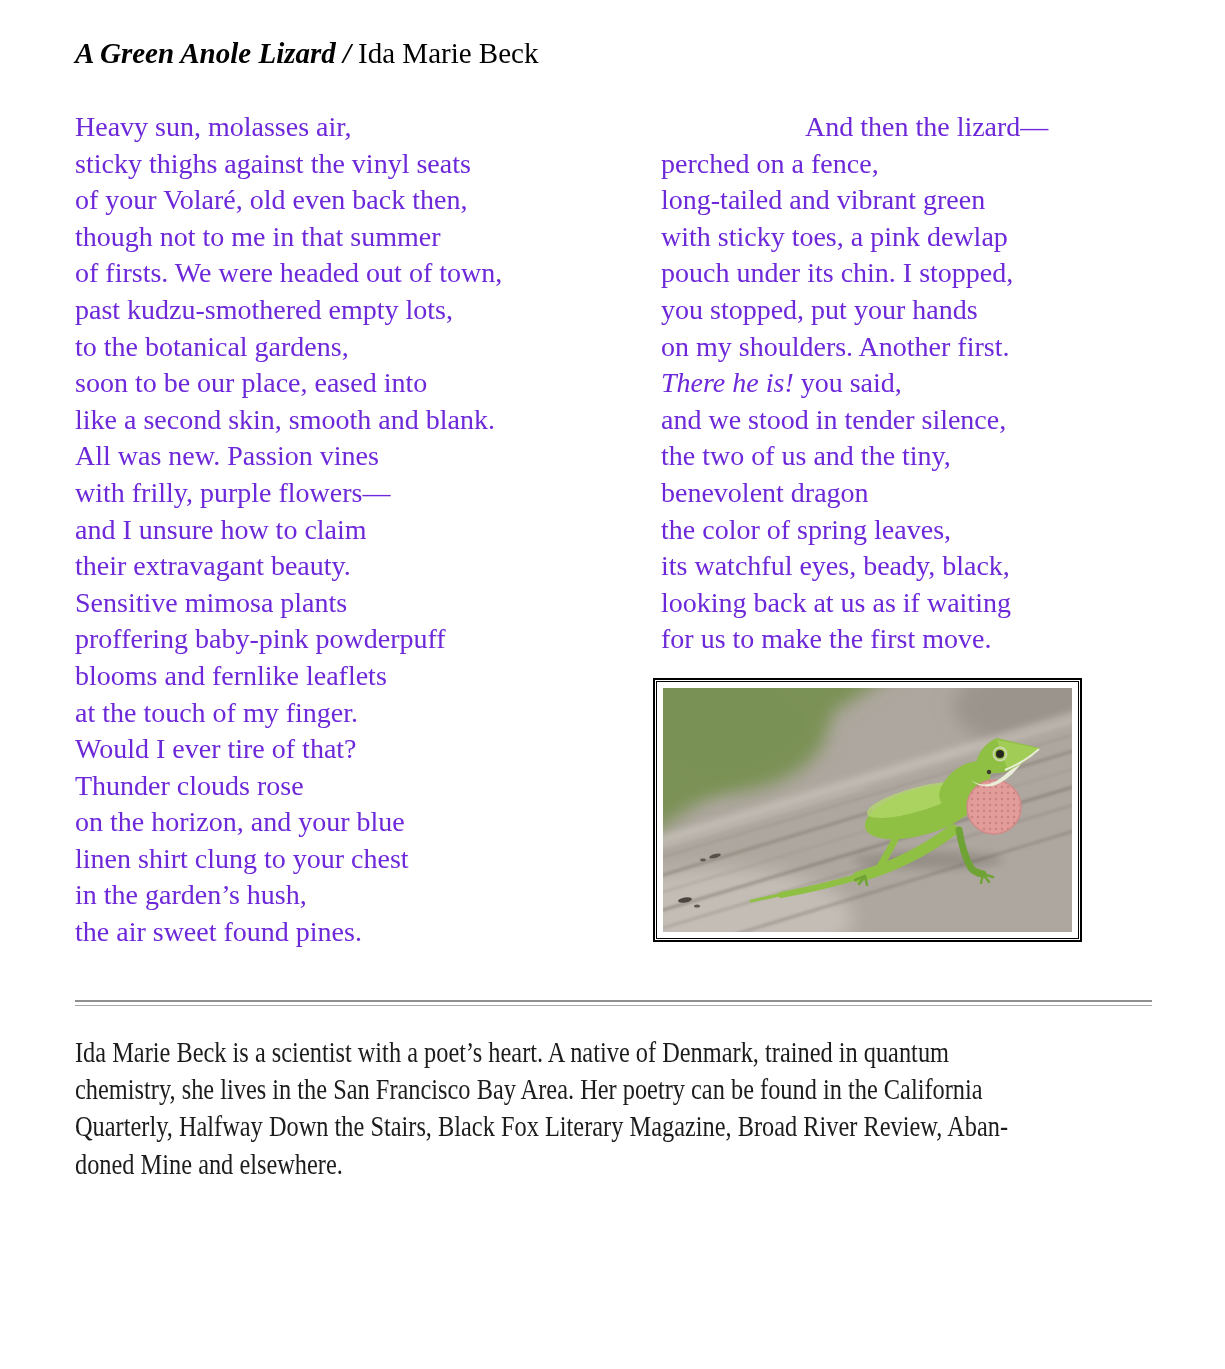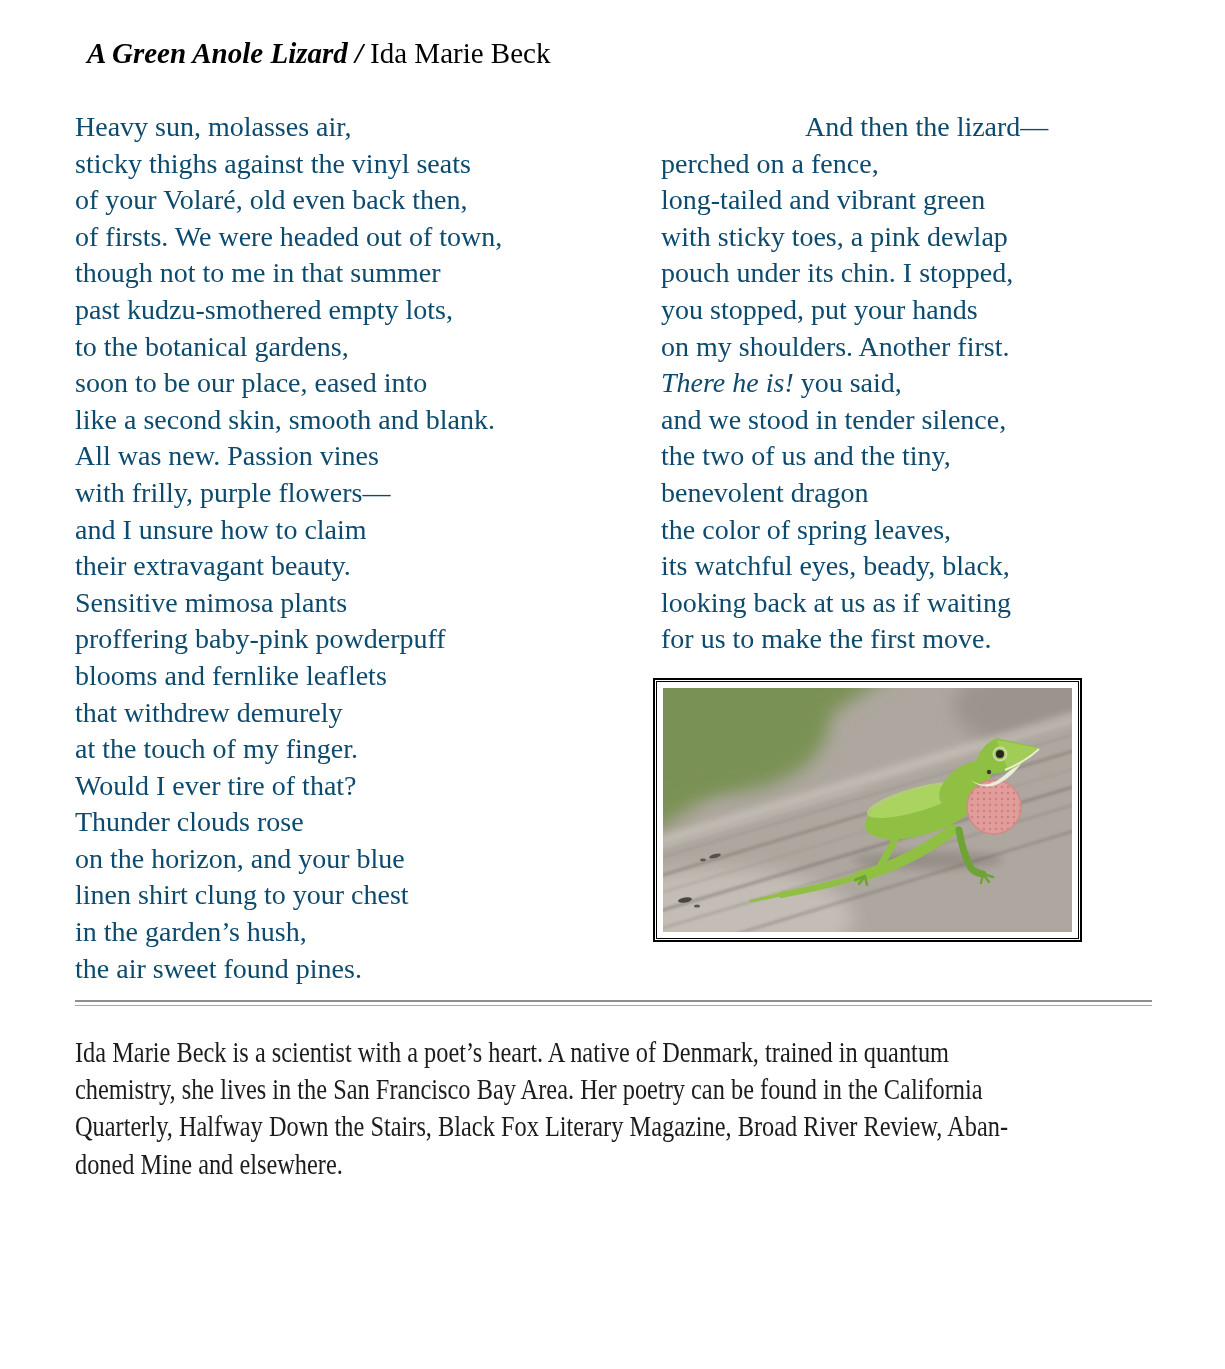--- a/index.html
+++ b/index.html
@@ -5,25 +5,25 @@
   html,body{margin:0;padding:0;background:#ffffff;}
   body{
     width:1225px;height:1369px;position:relative;
     font-family:"Liberation Serif","DejaVu Serif",serif;
     color:#000;
   }
   .page-title{
     position:absolute;left:75px;top:36px;
     font-size:29px;line-height:34px;white-space:nowrap;
   }
-  .page-title .poem-title{font-weight:bold;font-style:italic;margin-left:12px;}
+  .page-title .poem-title{font-weight:bold;font-style:italic;}
   .page-title .author{font-weight:normal;font-style:normal;margin-left:7px;margin-top:45px;}
   .poem-col{
     position:absolute;top:109px;
-    font-size:28px;line-height:36.6px;color:#0c4a6e;
+    font-size:28px;line-height:36.6px;color:#6d28d9;
   }
   .poem-col.left{left:75px;width:575px;}
   .poem-col.right{left:653px;width:545px;margin-left:8px;}
   .poem-line{white-space:nowrap;}
   .poem-line.indent{padding-left:144px;}
   .poem-line .italic{font-style:italic;}
   .photo-frame{
     position:absolute;left:653px;top:678px;width:429px;height:264px;
     box-sizing:border-box;border:2px solid #000;padding:1px;background:#fff;
   }
@@ -48,34 +48,33 @@
 <body>
 
 <div class="page-title">
   <span class="poem-title">A Green Anole Lizard /</span><span class="author">Ida Marie Beck</span>
 </div>
 
 <div class="poem-col left">
     <div class="poem-line">Heavy sun, molasses air,</div>
     <div class="poem-line">sticky thighs against the vinyl seats</div>
     <div class="poem-line">of your Volaré, old even back then,</div>
+    <div class="poem-line">though not to me in that summer</div>
     <div class="poem-line">of firsts. We were headed out of town,</div>
-    <div class="poem-line">though not to me in that summer</div>
     <div class="poem-line">past kudzu-smothered empty lots,</div>
     <div class="poem-line">to the botanical gardens,</div>
     <div class="poem-line">soon to be our place, eased into</div>
     <div class="poem-line">like a second skin, smooth and blank.</div>
     <div class="poem-line">All was new. Passion vines</div>
     <div class="poem-line">with frilly, purple flowers—</div>
     <div class="poem-line">and I unsure how to claim</div>
     <div class="poem-line">their extravagant beauty.</div>
     <div class="poem-line">Sensitive mimosa plants</div>
     <div class="poem-line">proffering baby-pink powderpuff</div>
     <div class="poem-line">blooms and fernlike leaflets</div>
-    <div class="poem-line">that withdrew demurely</div>
     <div class="poem-line">at the touch of my finger.</div>
     <div class="poem-line">Would I ever tire of that?</div>
     <div class="poem-line">Thunder clouds rose</div>
     <div class="poem-line">on the horizon, and your blue</div>
     <div class="poem-line">linen shirt clung to your chest</div>
     <div class="poem-line">in the garden’s hush,</div>
     <div class="poem-line">the air sweet found pines.</div>
   </div>
 
 <div class="poem-col right">

